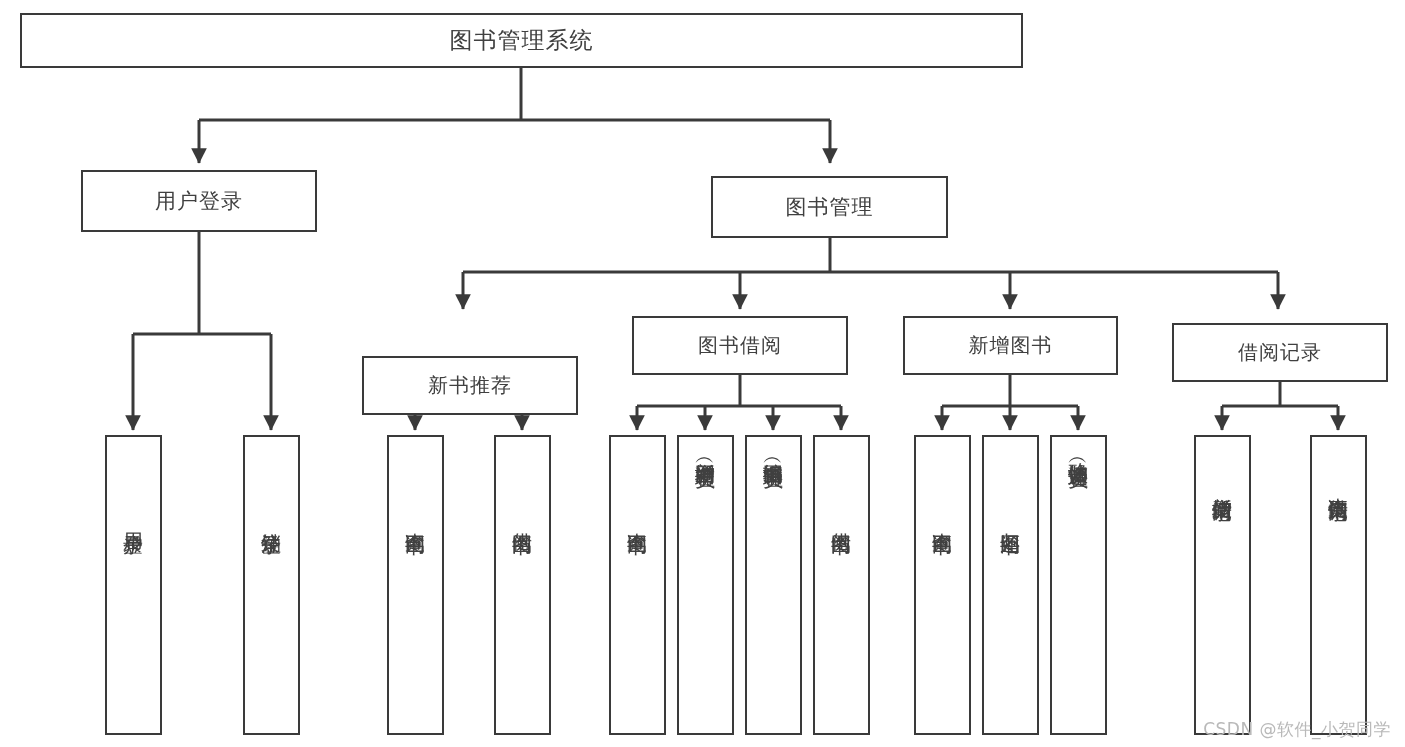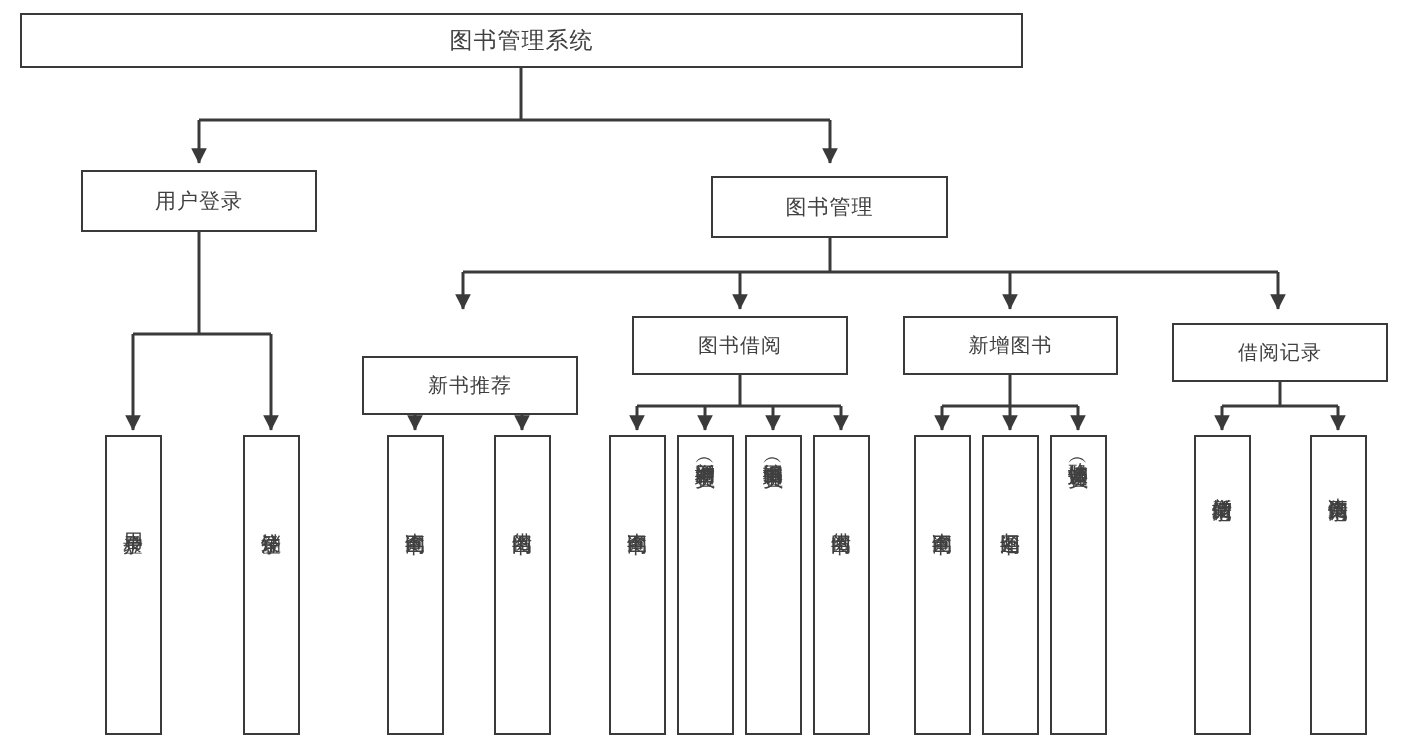--- a/index.html
+++ b/index.html
@@ -210,14 +210,15 @@
   </div>
 
   <div class="node node-leaf" style="left:1194px; top:435px; width:57px; height:300px; padding-top:45px;">
     <span class="vtext">新增借阅记录</span>
   </div>
 
   <div class="node node-leaf" style="left:1310px; top:435px; width:57px; height:300px; padding-top:45px;">
     <span class="vtext">查询借阅记录</span>
   </div>
 
+  <div id="watermark">CSDN @软件_小贺同学</div>
 
 </div>
 
 </body></html>

